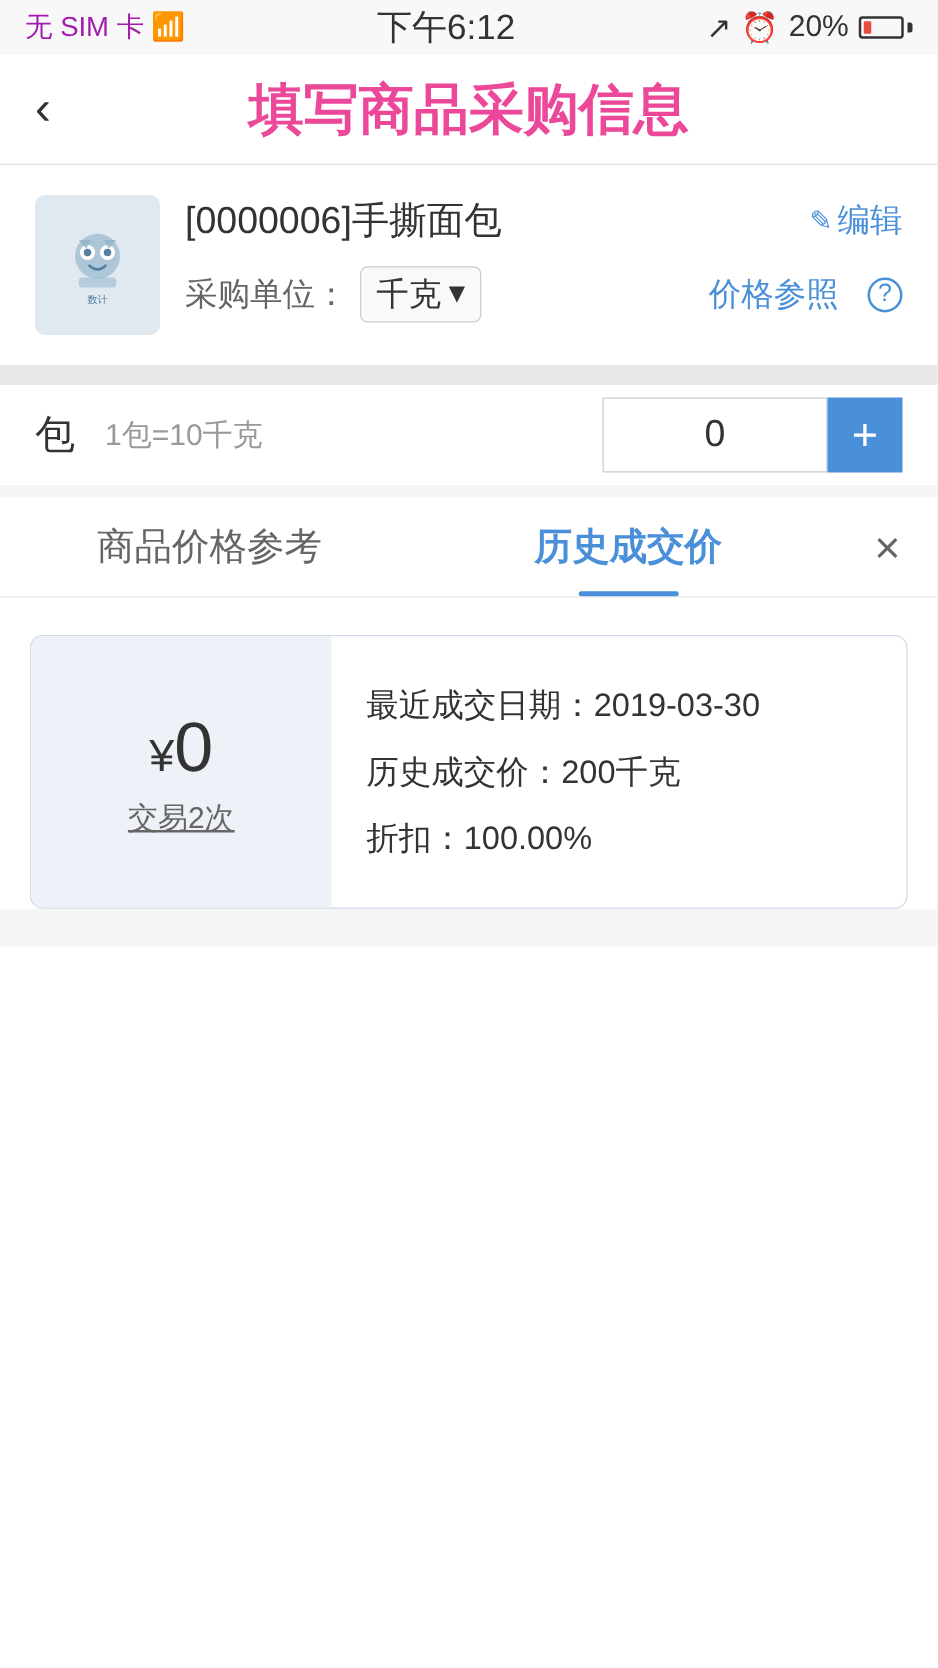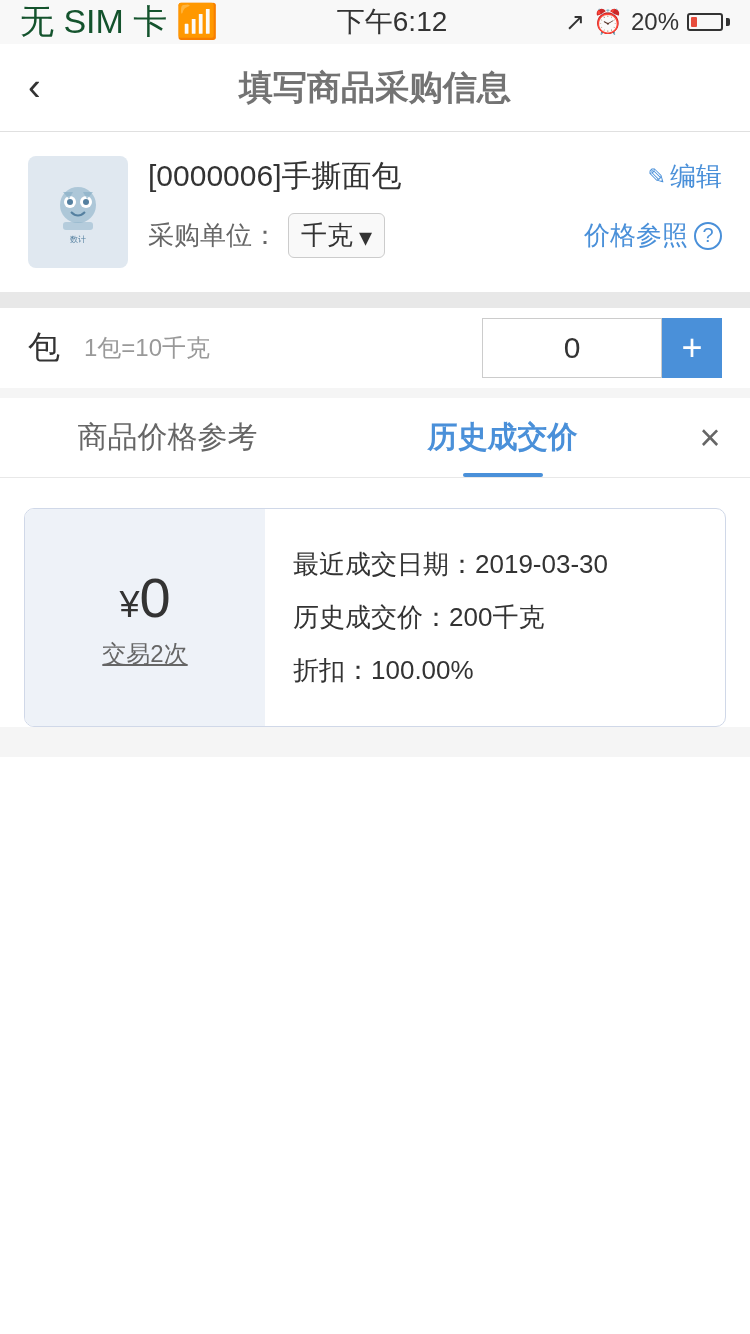--- a/index.html
+++ b/index.html
@@ -17,22 +17,22 @@
       width: 750px;
       height: 44px;
       background: #f8f8f8;
       display: flex;
       align-items: center;
       justify-content: space-between;
       padding: 0 20px;
       font-size: 28px;
     }
     .status-left {
-      font-size: 34px;
-      color: #14532d;
+      font-size: 22px;
+      color: #a21caf;
     }
     .status-center {
       font-size: 28px;
       color: #333;
       font-weight: 500;
     }
     .status-right {
       display: flex;
       align-items: center;
       gap: 8px;
@@ -80,23 +80,23 @@
       border-bottom: 1px solid #e0e0e0;
     }
     .nav-back {
       position: absolute;
       left: 28px;
       font-size: 38px;
       color: #333;
       cursor: pointer;
     }
     .nav-title {
-      font-size: 34px;
+      font-size: 44px;
       font-weight: 600;
-      color: #737373;
+      color: #ec4899;
     }
 
     
     .product-section {
       background: #fff;
       padding: 24px 28px;
       display: flex;
       align-items: flex-start;
       gap: 20px;
       position: relative;
@@ -144,37 +144,37 @@
       display: flex;
       align-items: center;
       justify-content: space-between;
     }
     .purchase-unit-label {
       font-size: 26px;
       color: #666;
     }
     .unit-dropdown {
       display: inline-flex;
-      align-items: flex-end;
+      align-items: flex-start;
       gap: 6px;
       border: 1px solid #ccc;
       border-radius: 6px;
       padding: 4px 12px;
       font-size: 26px;
       color: #333;
       background: #f9f9f9;
       cursor: pointer;
       margin-left: 10px;
     }
     .price-ref-link {
       font-size: 26px;
       color: #4a90d9;
       display: flex;
       align-items: center;
-      gap: 6px;
+      gap: 23px;
       cursor: pointer;
     }
     .price-ref-help {
       width: 28px;
       height: 28px;
       border: 2px solid #4a90d9;
       border-radius: 50%;
       display: flex;
       align-items: center;
       justify-content: center;

